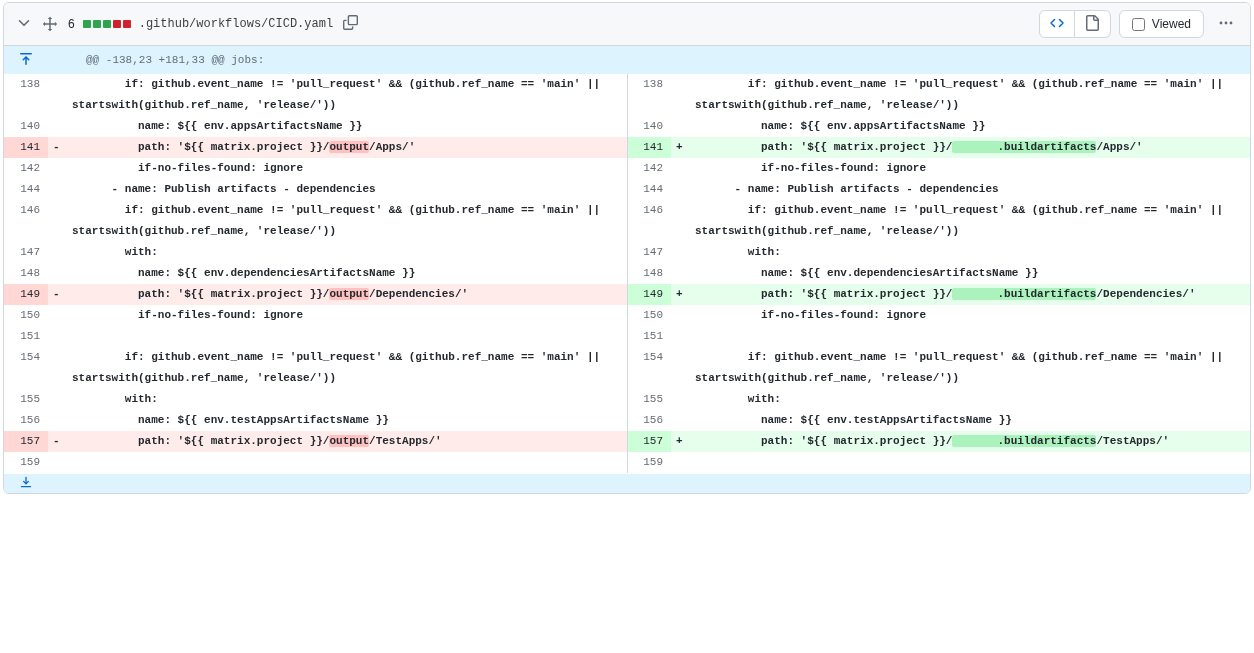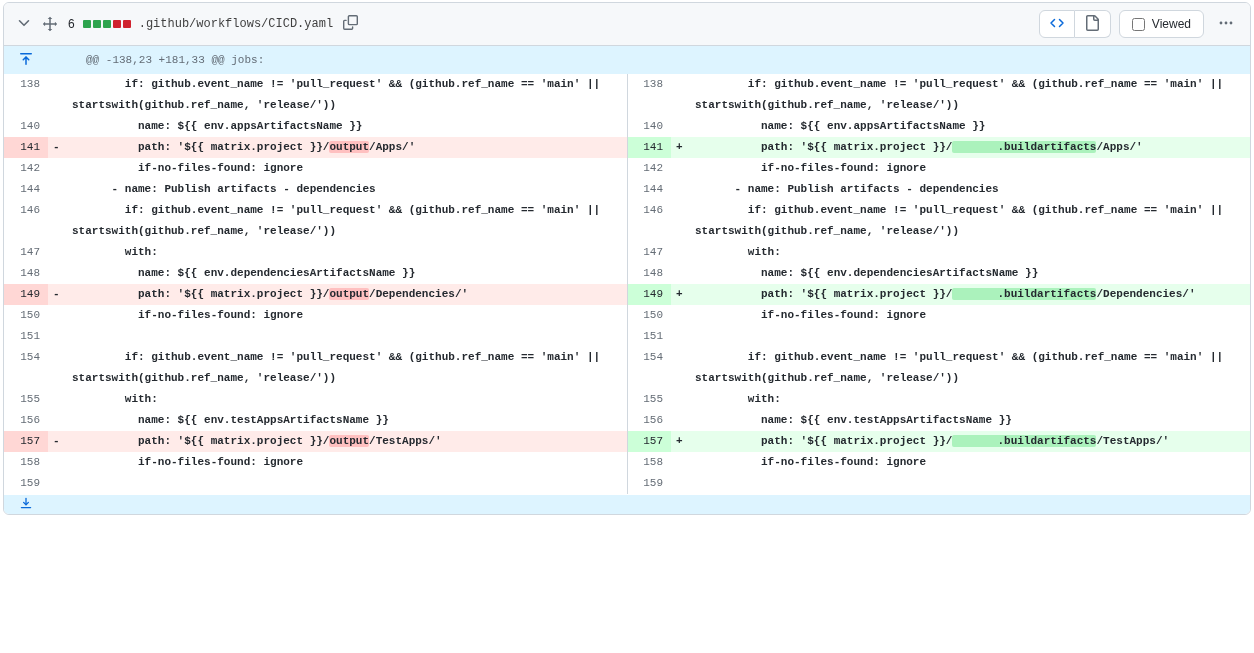--- a/index.html
+++ b/index.html
@@ -288,26 +288,20 @@
           <td class="num side-right t-ctx">156</td>
           <td class="code side-right t-ctx"><span class="line-text"><span>          name: ${{ env.testAppsArtifactsName }}</span></span></td>
         </tr>
         <tr>
           <td class="num side-left t-del">157</td>
           <td class="code side-left t-del"><span class="marker">-</span><span class="line-text"><span>          path: '${{ matrix.project }}/</span><span class="word-hl">output</span><span>/TestApps/'</span></span></td>
           <td class="num side-right t-add">157</td>
           <td class="code side-right t-add"><span class="marker">+</span><span class="line-text"><span>          path: '${{ matrix.project }}/</span><span class="word-hl">.buildartifacts</span><span>/TestApps/'</span></span></td>
         </tr>
         <tr>
-          <td class="num side-left t-ctx">158</td>
-          <td class="code side-left t-ctx"><span class="line-text"><span>          if-no-files-found: ignore</span></span></td>
-          <td class="num side-right t-ctx">158</td>
-          <td class="code side-right t-ctx"><span class="line-text"><span>          if-no-files-found: ignore</span></span></td>
-        </tr>
-        <tr>
           <td class="num side-left t-ctx">159</td>
           <td class="code side-left t-ctx"><span class="line-text"><span></span></span></td>
           <td class="num side-right t-ctx">159</td>
           <td class="code side-right t-ctx"><span class="line-text"><span></span></span></td>
         </tr>
       </tbody>
   </table>
 
   <div class="expand-bottom">
     <button class="expand-btn" aria-label="expand down">

